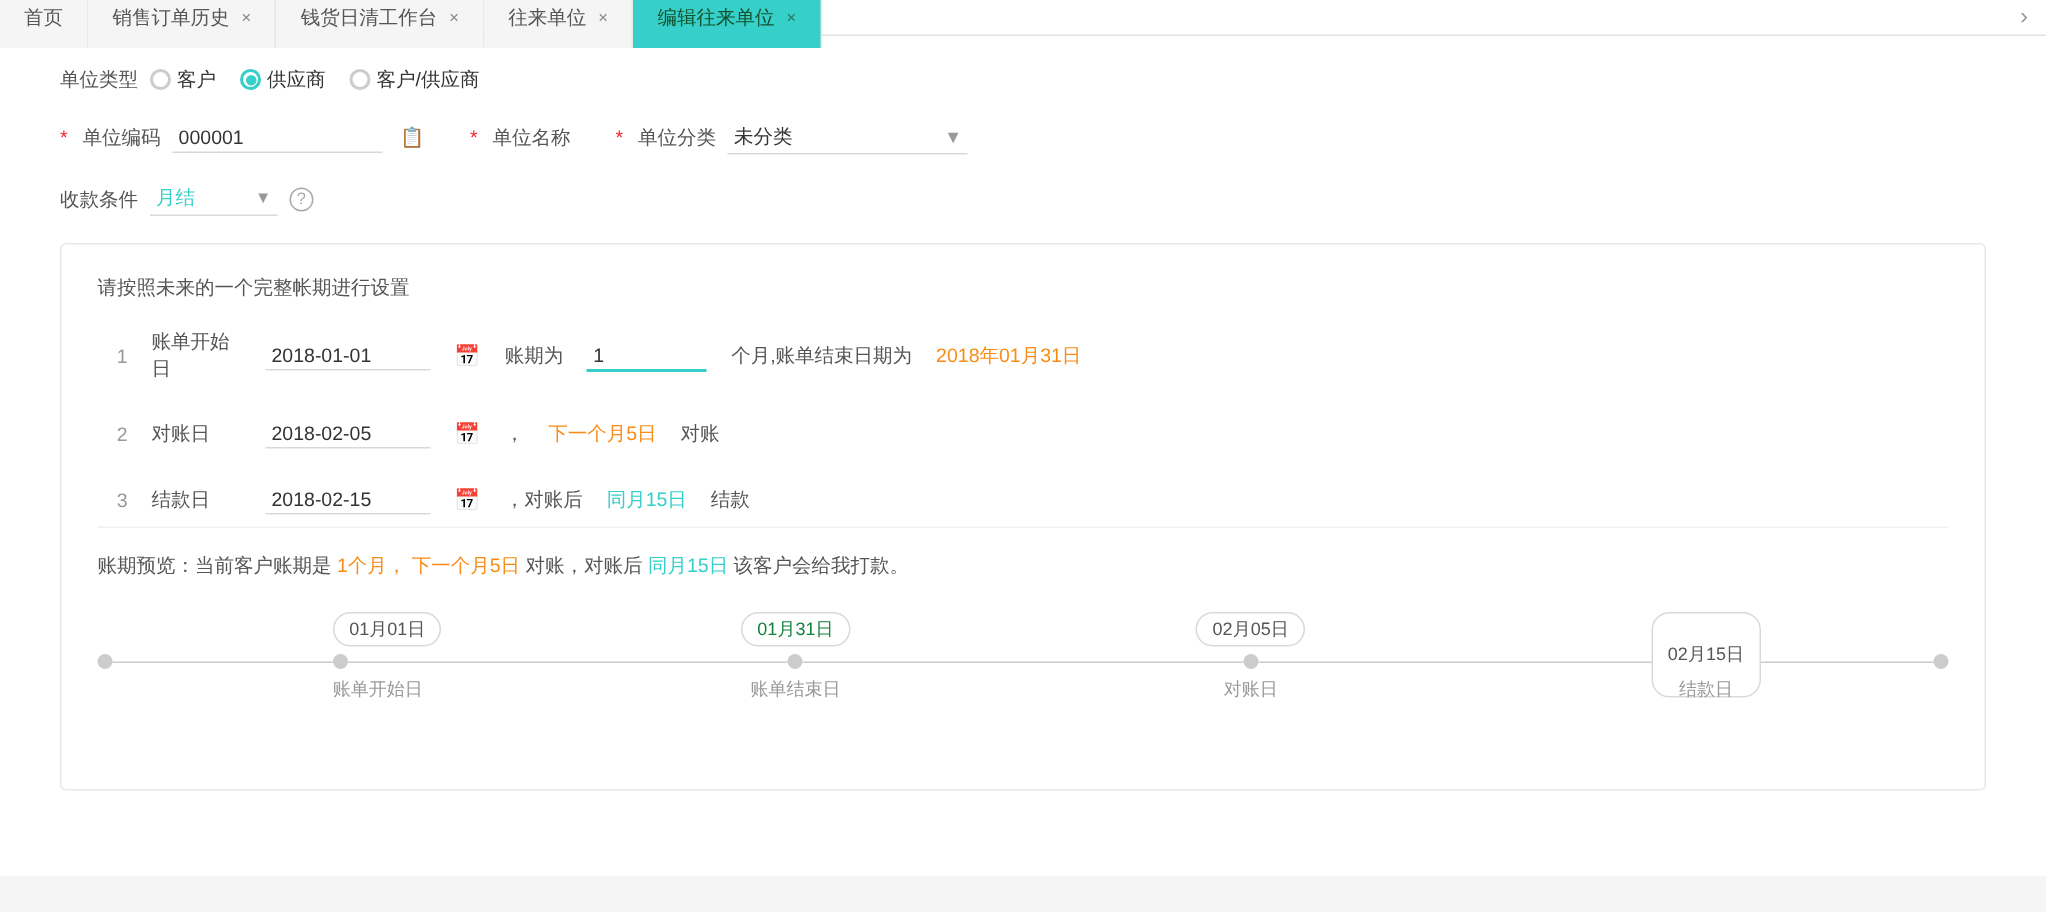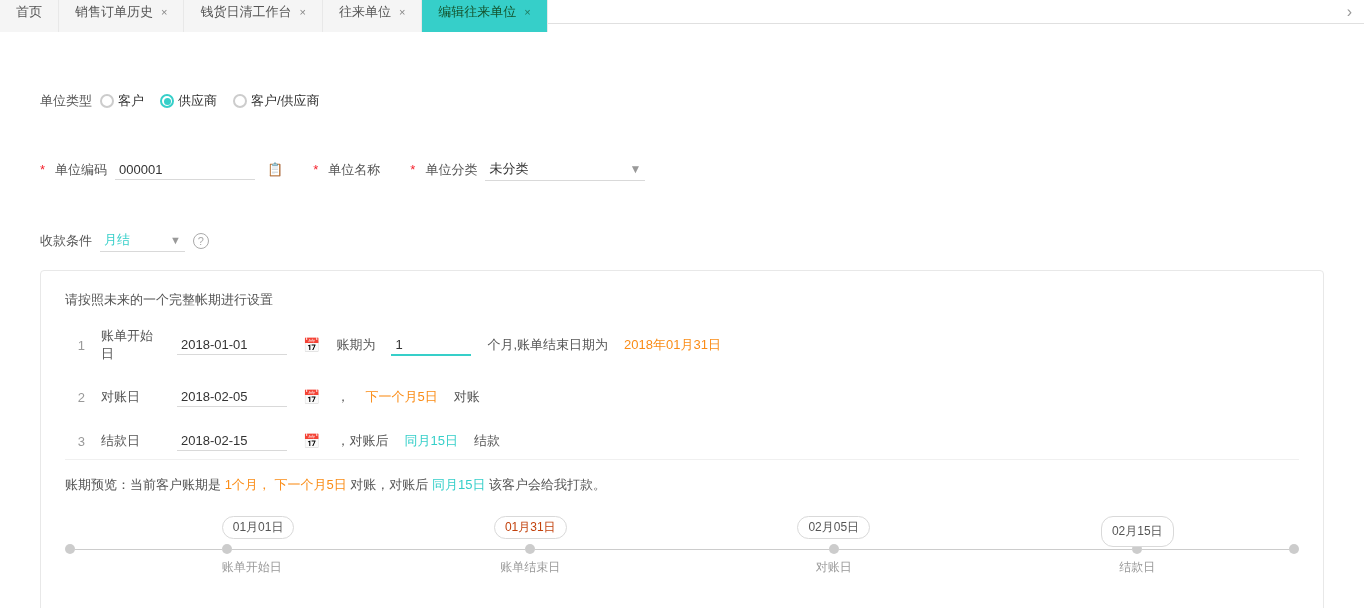--- a/index.html
+++ b/index.html
@@ -51,21 +51,20 @@
       padding: 20px 40px;
       min-height: 560px;
     }
 
     
     .form-row {
       display: flex;
       align-items: center;
       margin-bottom: 18px;
       gap: 30px;
-      margin-top: 48px;
     }
 
     .form-group {
       display: flex;
       align-items: center;
       gap: 8px;
     }
 
     .form-label {
       color: #555;
@@ -406,37 +405,37 @@
 
           <div style="position:relative;display:flex;flex-direction:column;align-items:flex-start;flex-shrink:0;">
             <div style="position:absolute;top:-28px;background:#fff;border:1px solid #d9d9d9;border-radius:12px;padding:2px 10px;font-size:12px;color:#555;white-space:nowrap;">01月01日</div>
             <div style="width:10px;height:10px;border-radius:50%;background:#ccc;"></div>
             <div style="position:absolute;bottom:-22px;font-size:12px;color:#999;white-space:nowrap;">账单开始日</div>
           </div>
 
           <div style="flex:2;height:1px;background:#ccc;"></div>
 
           <div style="position:relative;display:flex;flex-direction:column;align-items:center;flex-shrink:0;">
-            <div style="position:absolute;top:-28px;background:#fff;border:1px solid #d9d9d9;border-radius:12px;padding:2px 10px;font-size:12px;color:#c2410c;white-space:nowrap;">01月31日</div>
+            <div style="position:absolute;top:-28px;background:#fff;border:1px solid #d9d9d9;border-radius:12px;padding:2px 10px;font-size:12px;color:#15803d;white-space:nowrap;">01月31日</div>
             <div style="width:10px;height:10px;border-radius:50%;background:#ccc;"></div>
             <div style="position:absolute;bottom:-22px;font-size:12px;color:#999;white-space:nowrap;">账单结束日</div>
           </div>
 
           <div style="flex:2;height:1px;background:#ccc;"></div>
 
           <div style="position:relative;display:flex;flex-direction:column;align-items:center;flex-shrink:0;">
             <div style="position:absolute;top:-28px;background:#fff;border:1px solid #d9d9d9;border-radius:12px;padding:2px 10px;font-size:12px;color:#555;white-space:nowrap;">02月05日</div>
             <div style="width:10px;height:10px;border-radius:50%;background:#ccc;"></div>
             <div style="position:absolute;bottom:-22px;font-size:12px;color:#999;white-space:nowrap;">对账日</div>
           </div>
 
           <div style="flex:2;height:1px;background:#ccc;"></div>
 
           <div style="position:relative;display:flex;flex-direction:column;align-items:center;flex-shrink:0;">
-            <div style="position:absolute;top:-28px;background:#fff;border:1px solid #d9d9d9;border-radius:12px;padding:6px 10px;font-size:12px;color:#555;white-space:nowrap;">02月15日</div>
+            <div style="position:absolute;top:-28px;background:#fff;border:1px solid #d9d9d9;border-radius:12px;padding:19px 10px;font-size:12px;color:#555;white-space:nowrap;">02月15日</div>
             <div style="width:10px;height:10px;border-radius:50%;background:#ccc;"></div>
             <div style="position:absolute;bottom:-22px;font-size:12px;color:#999;white-space:nowrap;">结款日</div>
           </div>
 
           <div style="flex:1;height:1px;background:#ccc;"></div>
 
           <div style="width:10px;height:10px;border-radius:50%;background:#ccc;flex-shrink:0;"></div>
         </div>
       </div>
     </div>

